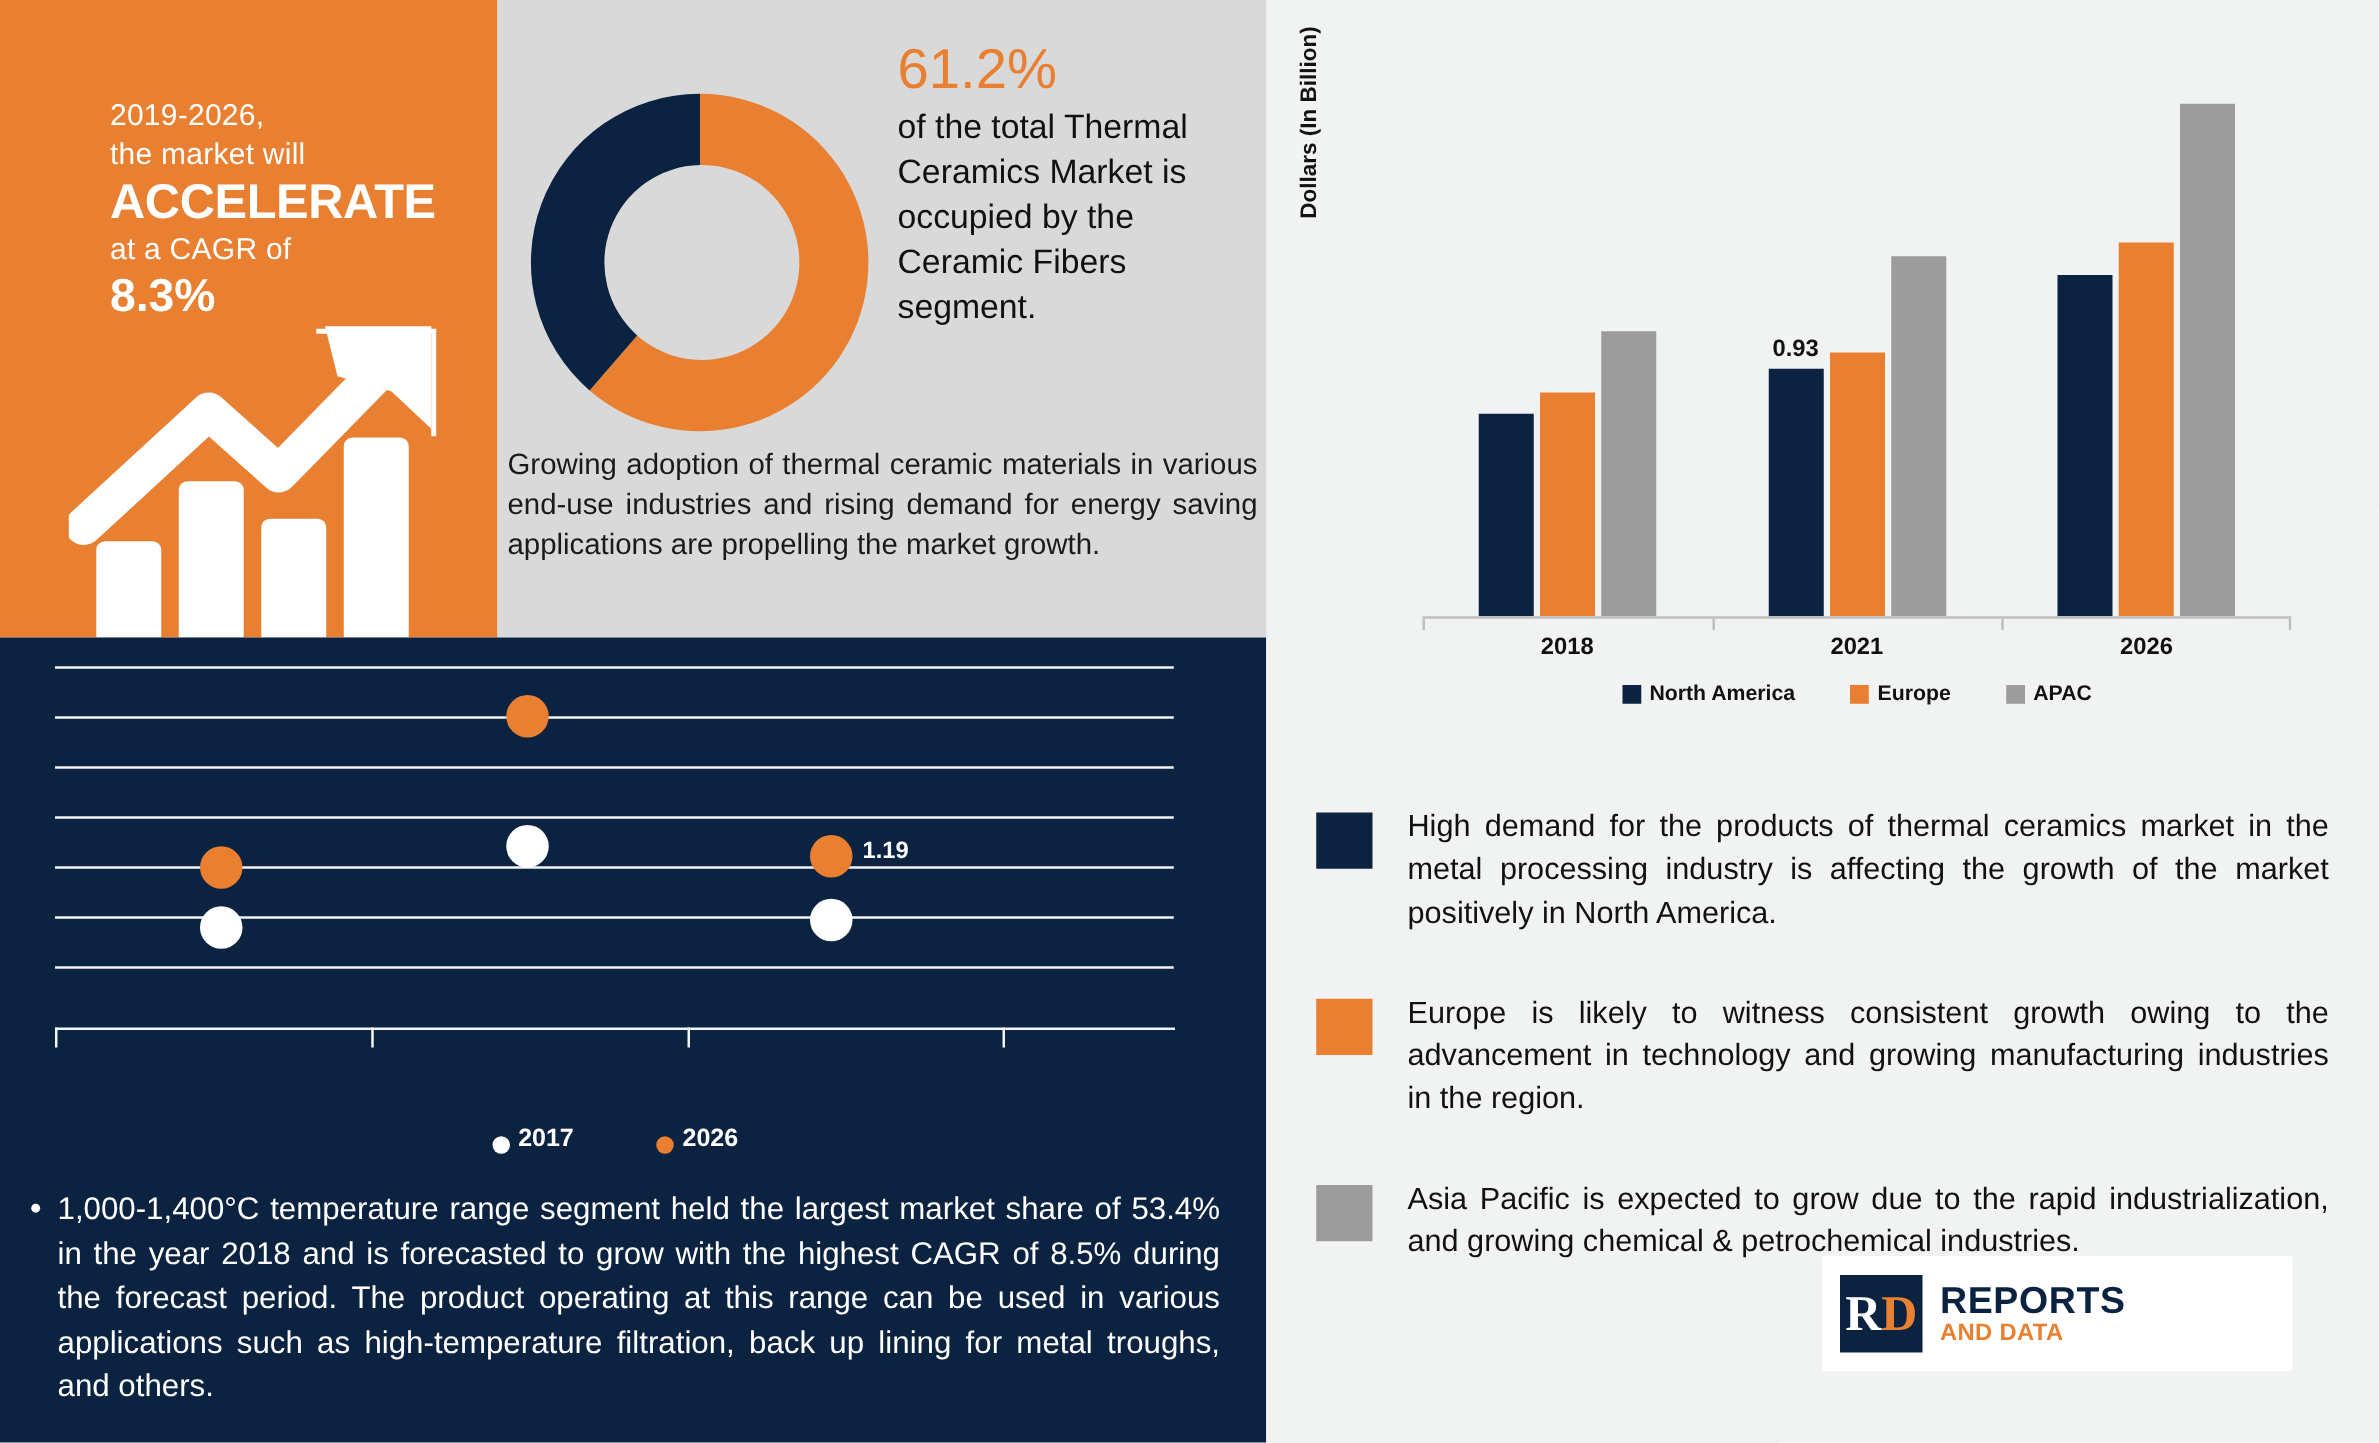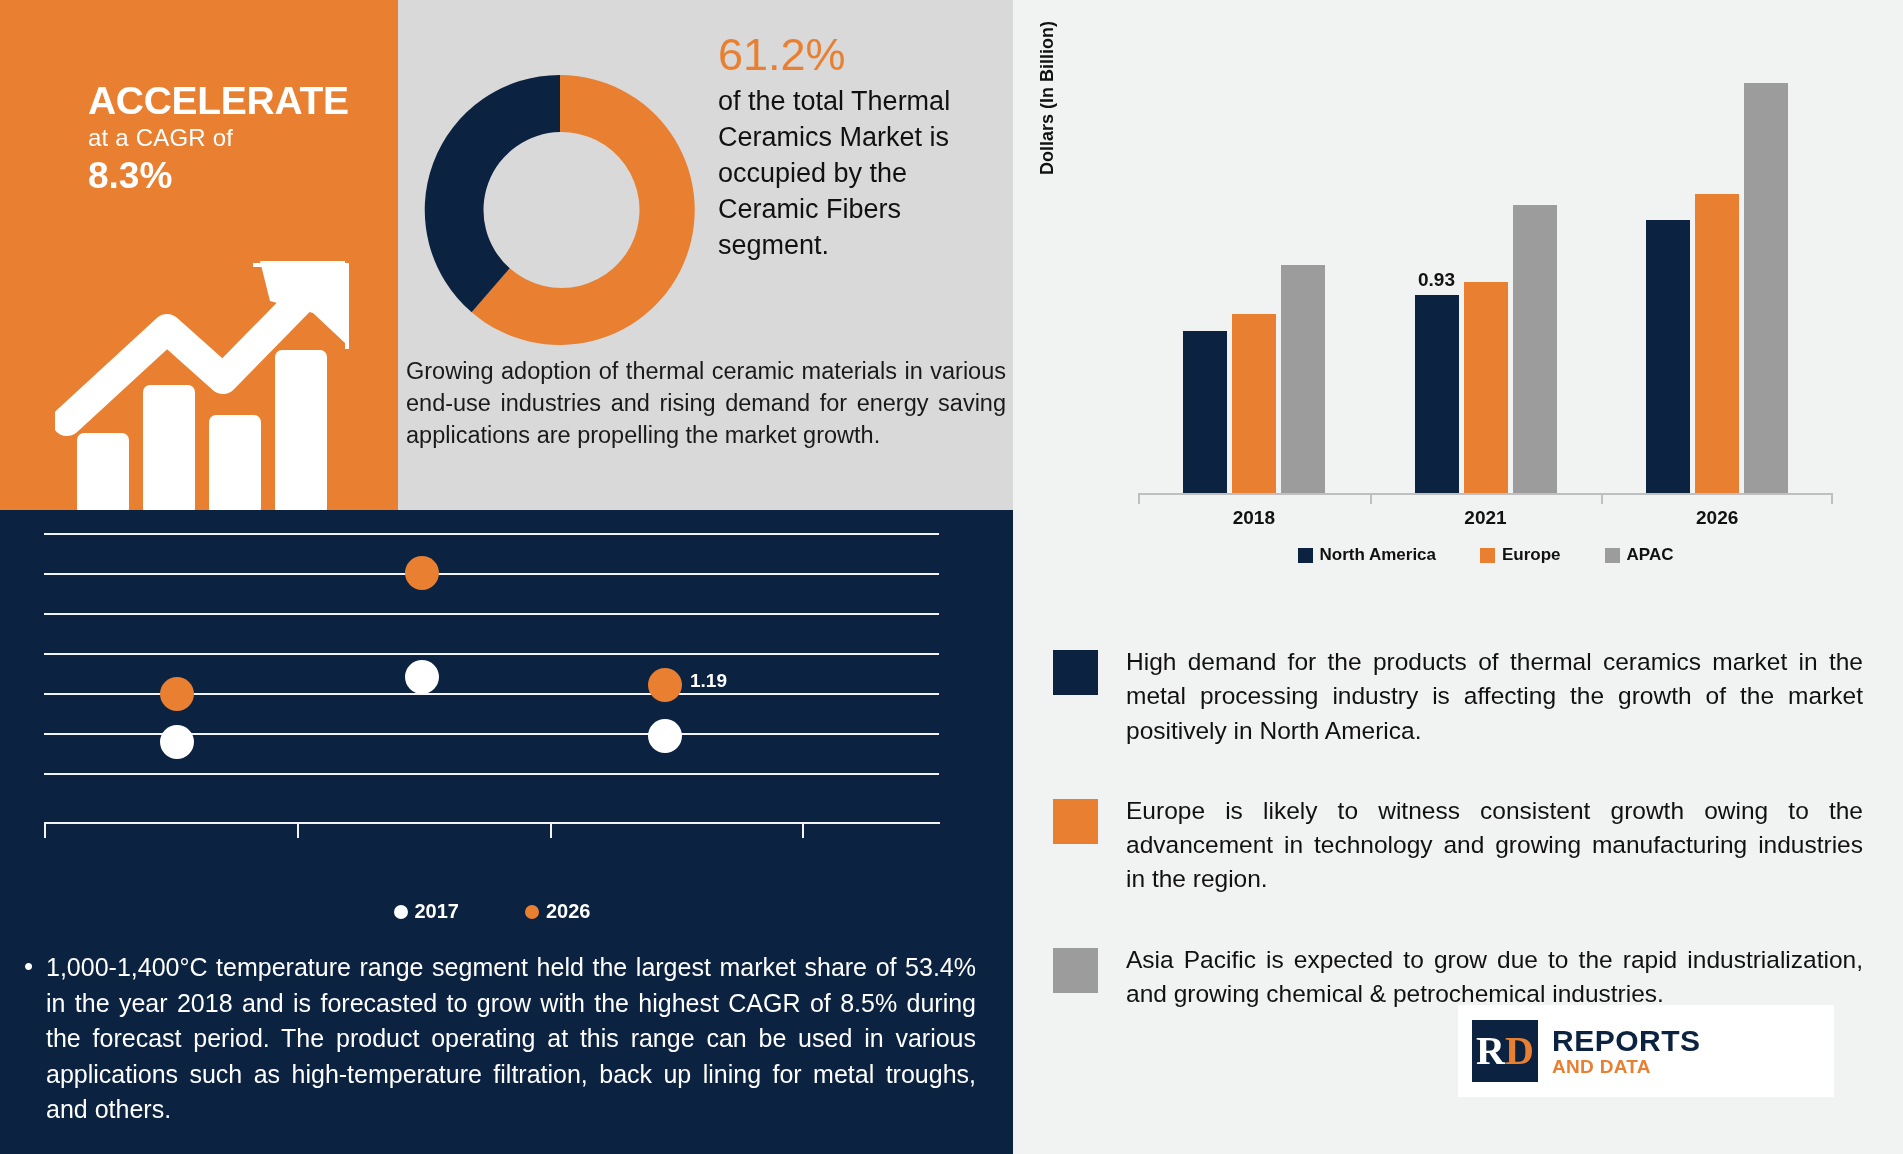--- a/index.html
+++ b/index.html
@@ -64,21 +64,21 @@
     display:flex;
   }
   .cat-label {
     font-size:19.5px; font-weight:700; text-align:center; color:#ffffff;
     letter-spacing:-.1px;
   }
   .dot-legend {
     position:absolute; left:44px; top:390px; width:896px;
     display:flex; justify-content:center; gap:66px; align-items:center;
   }
-  .dl-item { display:flex; align-items:center; gap:7px; font-size:20px; font-weight:700; }
+  .dl-item { display:flex; align-items:flex-end; gap:7px; font-size:20px; font-weight:700; }
   .dl-swatch { width:14px; height:14px; border-radius:50%; display:inline-block; }
   .bullet-para {
     position:absolute; left:46px; top:440px; width:930px;
     font-size:25px; line-height:1.42; color:#ffffff; text-align:justify;
   }
   .bullet-para .bdot { position:absolute; left:-22px; top:-2px; font-size:26px; }
 
   
   .right-col {
     position:absolute; left:1013px; top:0; width:890px; height:1154px;
@@ -149,20 +149,22 @@
 </style>
 </head>
 <body>
 
 <div class="page">
 
   <div class="left-col">
 
     <div class="accel-panel">
       <div class="accel-text">
+        <div class="accel-line">2019-2026,</div>
+        <div class="accel-line">the market will</div>
         <div class="accel-big">ACCELERATE</div>
         <div class="accel-line">at a CAGR of</div>
         <div class="accel-big2">8.3%</div>
       </div>
       <svg class="accel-art" viewBox="0 0 345 260">
         <rect x="22" y="178" width="52" height="82" rx="7" fill="#ffffff"></rect>
         <rect x="88" y="130" width="52" height="130" rx="7" fill="#ffffff"></rect>
         <rect x="154" y="160" width="52" height="100" rx="7" fill="#ffffff"></rect>
         <rect x="220" y="95" width="52" height="165" rx="7" fill="#ffffff"></rect>
         <path d="M12 166 L112 74 L168 124 L262 28" stroke="#ffffff" stroke-width="30" fill="none" stroke-linecap="round" stroke-linejoin="round"></path>

